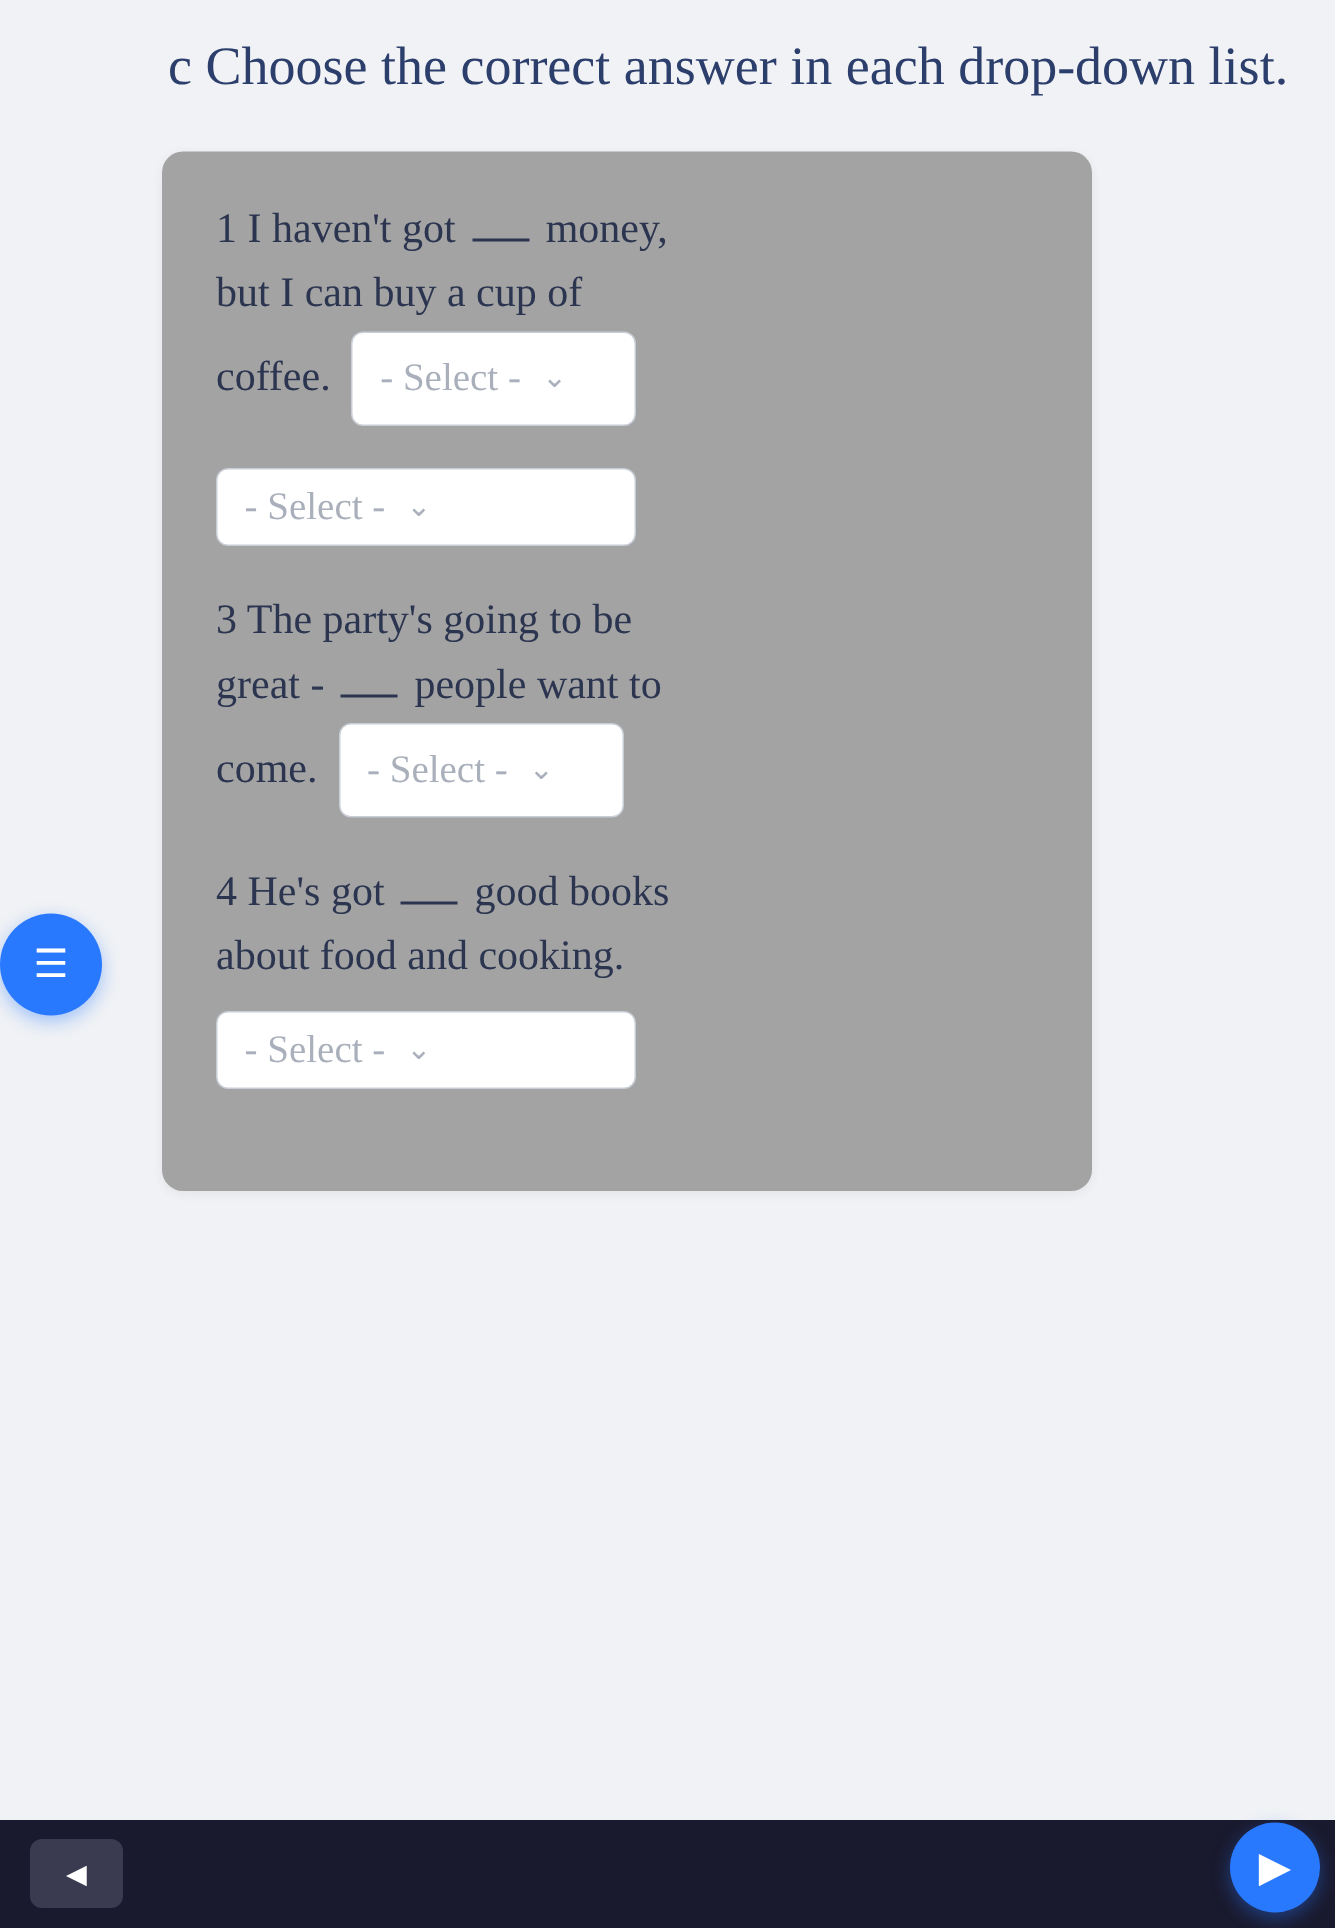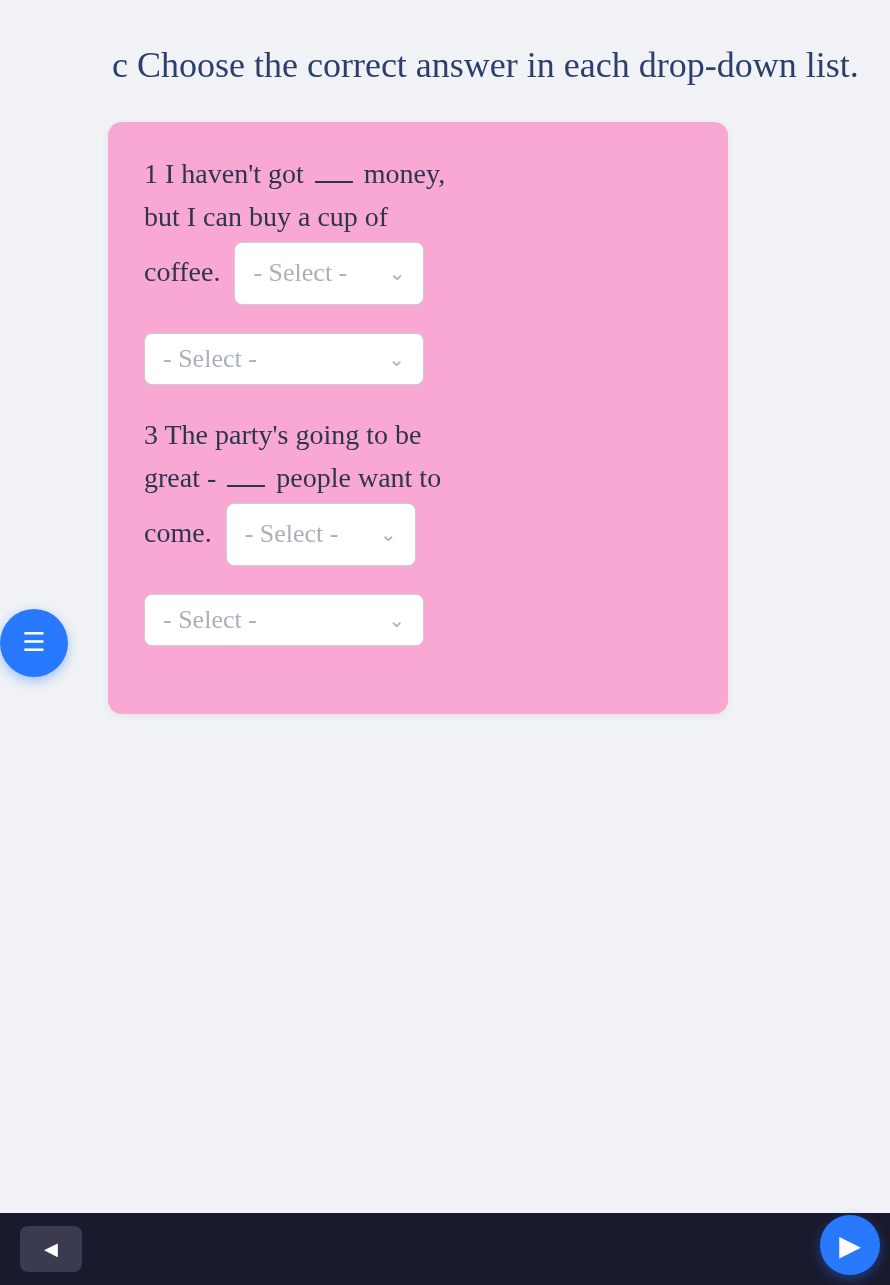--- a/index.html
+++ b/index.html
@@ -22,34 +22,33 @@
       min-height: 1285px;
       background-color: #f0f2f5;
       position: relative;
       padding: 0 0 60px 0;
     }
 
     .content-area {
       margin-left: 108px;
       padding-top: 20px;
       max-width: 760px;
-      margin-top: 21px;
     }
 
     .instruction-text {
       font-size: 36px;
       font-weight: 400;
       color: #2c3e6b;
       line-height: 1.35;
       margin-bottom: 32px;
       padding-left: 4px;
     }
 
     .exercise-card {
-      background: #f9a8d4;
+      background: #a3a3a3;
       border-radius: 14px;
       padding: 30px 52px 40px 36px;
       max-width: 620px;
       box-shadow: 0 2px 8px rgba(0,0,0,0.06);
     }
 
     .question-block {
       margin-bottom: 28px;
     }
 
@@ -69,21 +68,20 @@
 
     .select-wrapper {
       display: inline-flex;
       align-items: center;
       border: 1.5px solid #c8cdd6;
       border-radius: 8px;
       padding: 10px 18px;
       background: #ffffff;
       cursor: pointer;
       min-width: 190px;
-      justify-content: space-between;
       margin-top: 4px;
     }
 
     .select-wrapper.block {
       display: flex;
       max-width: 280px;
     }
 
     .select-label {
       font-size: 26px;
@@ -208,20 +206,24 @@
           great - <span class="blank"></span> people want to<br>
           come.&nbsp;
           <span class="select-wrapper">
             <span class="select-label">- Select -</span>
             <span class="chevron-icon">⌄</span>
           </span>
         </div>
       </div>
 
       <div class="question-block">
+        <div class="question-text">
+          4 He's got <span class="blank"></span> good books<br>
+          about food and cooking.
+        </div>
         <div class="select-wrapper block">
           <span class="select-label">- Select -</span>
           <span class="chevron-icon">⌄</span>
         </div>
       </div>
 
     </div>
   </div>
 
   <div class="bottom-bar">

